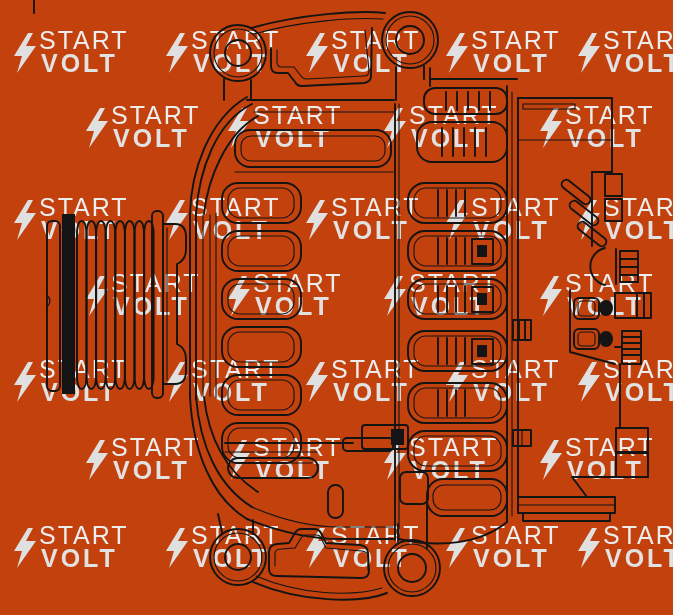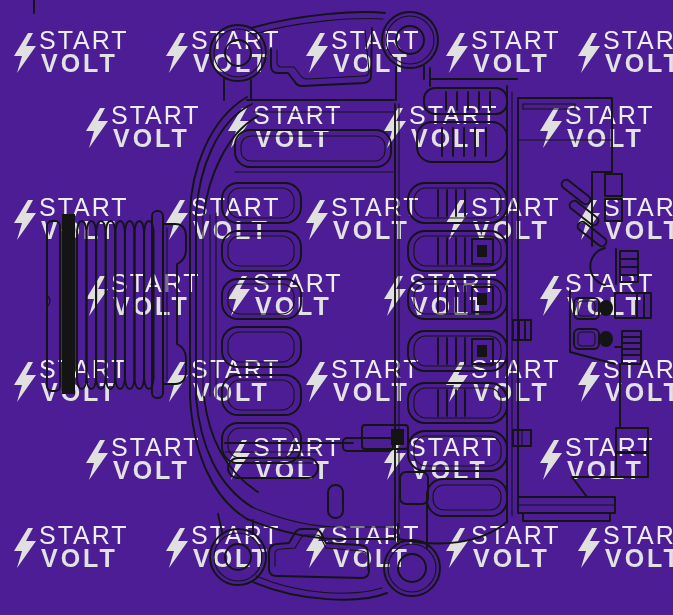--- a/index.html
+++ b/index.html
@@ -1,16 +1,16 @@
 <!DOCTYPE html>
 <html><head>
 <meta charset="utf-8">
 <style>
   html,body{margin:0;padding:0;background:#fff;}
-  #canvas{position:relative;width:673px;height:615px;background:#4c1d95;overflow:hidden;
+  #canvas{position:relative;width:673px;height:615px;background:#c2410c;overflow:hidden;
           font-family:"Liberation Sans",sans-serif;}
   .wm{position:absolute;width:118px;height:52px;pointer-events:none;}
   .wm .bolt{position:absolute;left:0;top:5px;}
   .wm .l1{position:absolute;left:25px;top:0;font-size:25px;font-weight:400;
           letter-spacing:2px;line-height:1;}
   .wm .l2{position:absolute;left:27px;top:23px;font-size:25px;font-weight:700;
           letter-spacing:3px;line-height:1;}
   #drawing{position:absolute;left:0;top:0;}
   #drawing path,#drawing line,#drawing rect,#drawing circle,#drawing ellipse{
      fill:none;stroke:#141414;stroke-width:1.9;stroke-linejoin:round;stroke-linecap:round;}

